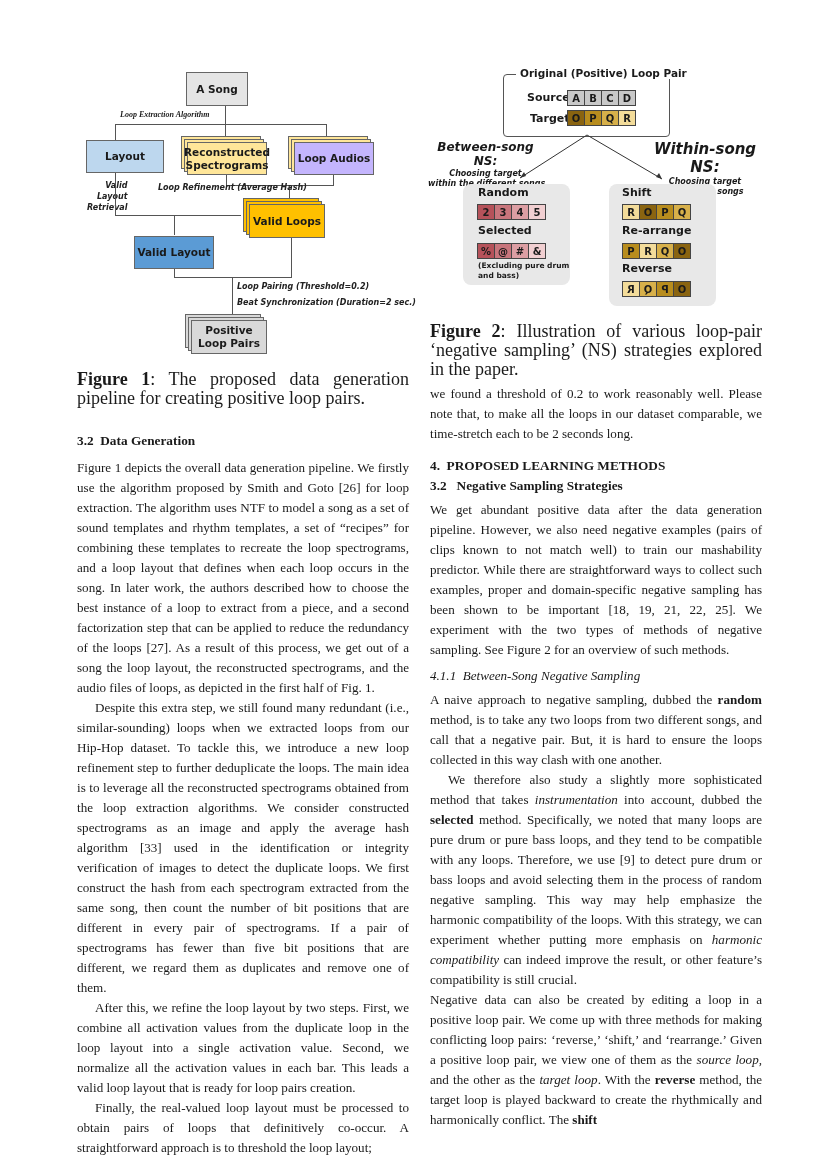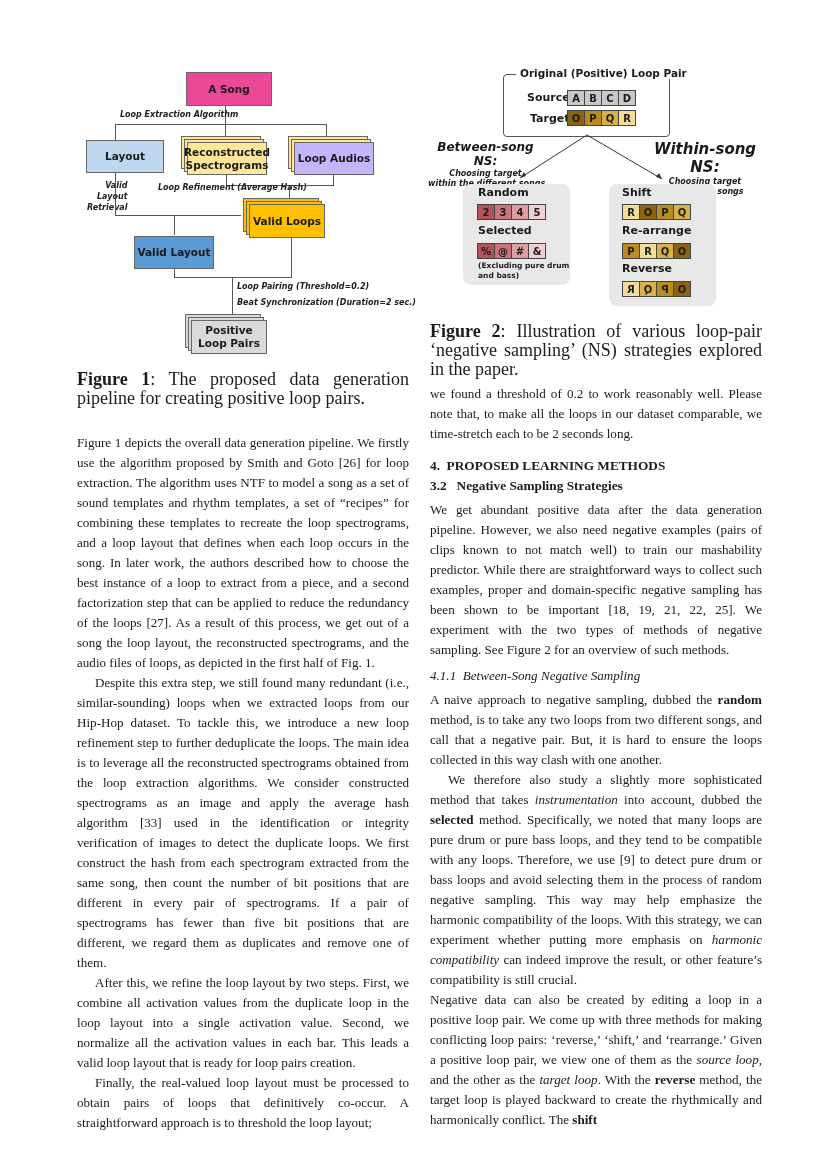--- a/index.html
+++ b/index.html
@@ -20,23 +20,23 @@
   .cells{display:flex;position:absolute;}
   .cell{width:18px;height:16px;border:1px solid #444;box-sizing:border-box;display:flex;align-items:center;justify-content:center;font-weight:bold;font-size:10px;margin-left:-1px;}
   .panel{position:absolute;background:#e8e8e8;border-radius:8px;}
   .ptitle{position:absolute;font-weight:bold;font-size:11px;}
 </style>
 </head>
 <body>
 
 <div class="fig" style="left:77px;top:60px;width:332px;height:300px;">
 
-  <div class="box" style="left:109px;top:12px;width:86px;height:34px;background:#ec4899;">A Song</div>
+  <div class="box" style="left:109px;top:12px;width:62px;height:34px;background:#e5e5e5;">A Song</div>
   <div class="line" style="left:148px;top:46px;width:1px;height:18px;"></div>
-  <div class="lbl" style="left:43px;top:50px;">Loop Extraction Algorithm</div>
+  <div class="lbl" style="left:43px;top:50px;font-family:Liberation Serif, serif;">Loop Extraction Algorithm</div>
   <div class="line" style="left:38px;top:64px;width:212px;height:1px;"></div>
   <div class="line" style="left:38px;top:64px;width:1px;height:16px;"></div>
   <div class="line" style="left:148px;top:64px;width:1px;height:14px;"></div>
   <div class="line" style="left:249px;top:64px;width:1px;height:14px;"></div>
 
   <div class="box" style="left:9px;top:80px;width:78px;height:33px;background:#bdd7ee;">Layout</div>
 
   <div class="box" style="left:104px;top:76px;width:80px;height:33px;background:#ffe699;"></div>
   <div class="box" style="left:107px;top:79px;width:80px;height:33px;background:#ffe699;"></div>
   <div class="box" style="left:110px;top:82px;width:80px;height:33px;background:#ffe699;">Reconstructed Spectrograms</div>
@@ -158,20 +158,21 @@
   <div class="ptitle" style="left:198px;top:200px;">Reverse</div>
   <div class="cells" style="left:199px;top:219px;">
     <div class="cell" style="background:#f3dc9a;transform:scaleX(-1);">R</div>
     <div class="cell" style="background:#d7b04a;transform:scaleX(-1);">Q</div>
     <div class="cell" style="background:#b88d1e;transform:scaleX(-1);">P</div>
     <div class="cell" style="background:#8a6410;transform:scaleX(-1);">O</div>
   </div>
 </div>
 
 <div class="col colL" style="top:433px;">
+  <p class="sec" style="margin-bottom:9px;white-space:pre;">3.2  Data Generation</p>
   <p class="t">Figure 1 depicts the overall data generation pipeline. We firstly use the algorithm proposed by Smith and Goto [26] for loop extraction. The algorithm uses NTF to model a song as a set of sound templates and rhythm templates, a set of “recipes” for combining these templates to recreate the loop spectrograms, and a loop layout that defines when each loop occurs in the song. In later work, the authors described how to choose the best instance of a loop to extract from a piece, and a second factorization step that can be applied to reduce the redundancy of the loops [27]. As a result of this process, we get out of a song the loop layout, the reconstructed spectrograms, and the audio files of loops, as depicted in the first half of Fig. 1.</p>
   <p class="t ind">Despite this extra step, we still found many redundant (i.e., similar-sounding) loops when we extracted loops from our Hip-Hop dataset. To tackle this, we introduce a new loop refinement step to further deduplicate the loops. The main idea is to leverage all the reconstructed spectrograms obtained from the loop extraction algorithms. We consider constructed spectrograms as an image and apply the average hash algorithm [33] used in the identification or integrity verification of images to detect the duplicate loops. We first construct the hash from each spectrogram extracted from the same song, then count the number of bit positions that are different in every pair of spectrograms. If a pair of spectrograms has fewer than five bit positions that are different, we regard them as duplicates and remove one of them.</p>
   <p class="t ind">After this, we refine the loop layout by two steps. First, we combine all activation values from the duplicate loop in the loop layout into a single activation value. Second, we normalize all the activation values in each bar. This leads a valid loop layout that is ready for loop pairs creation.</p>
   <p class="t ind">Finally, the real-valued loop layout must be processed to obtain pairs of loops that definitively co-occur. A straightforward approach is to threshold the loop layout;</p>
 </div>
 
 <div class="col colR" style="top:322px;">
   <p class="cap"><b>Figure 2</b><span>: Illustration of various loop-pair ‘negative sampling’ (NS) strategies explored in the paper.</span></p>
 </div>
 

